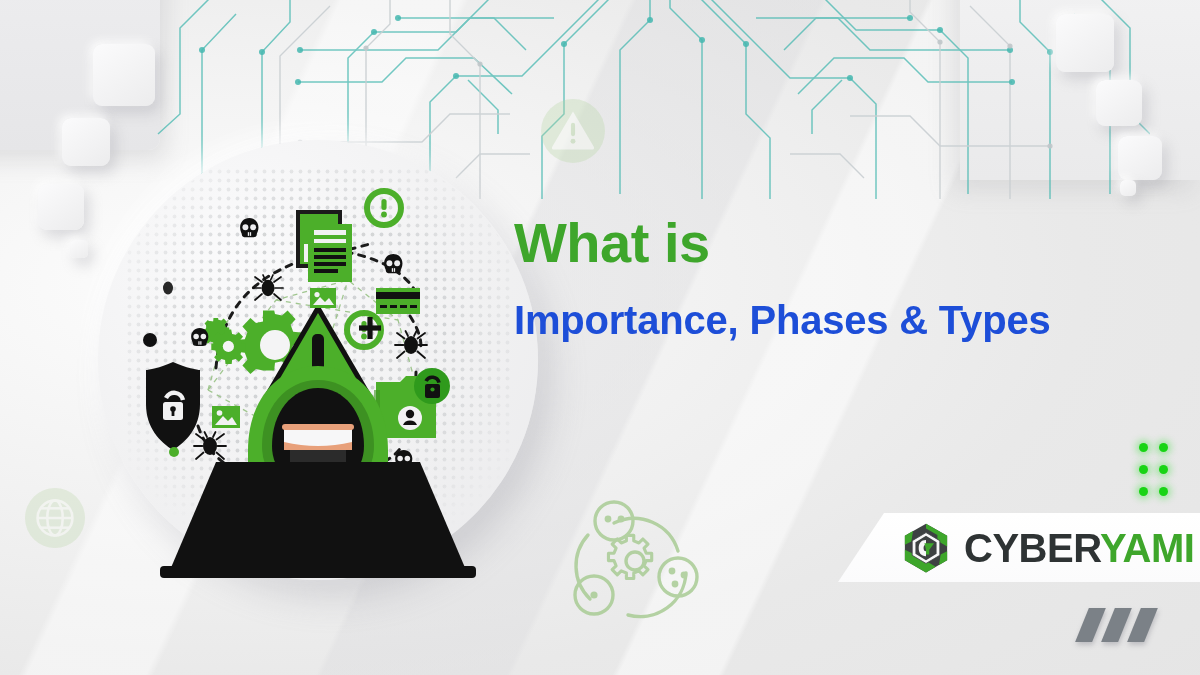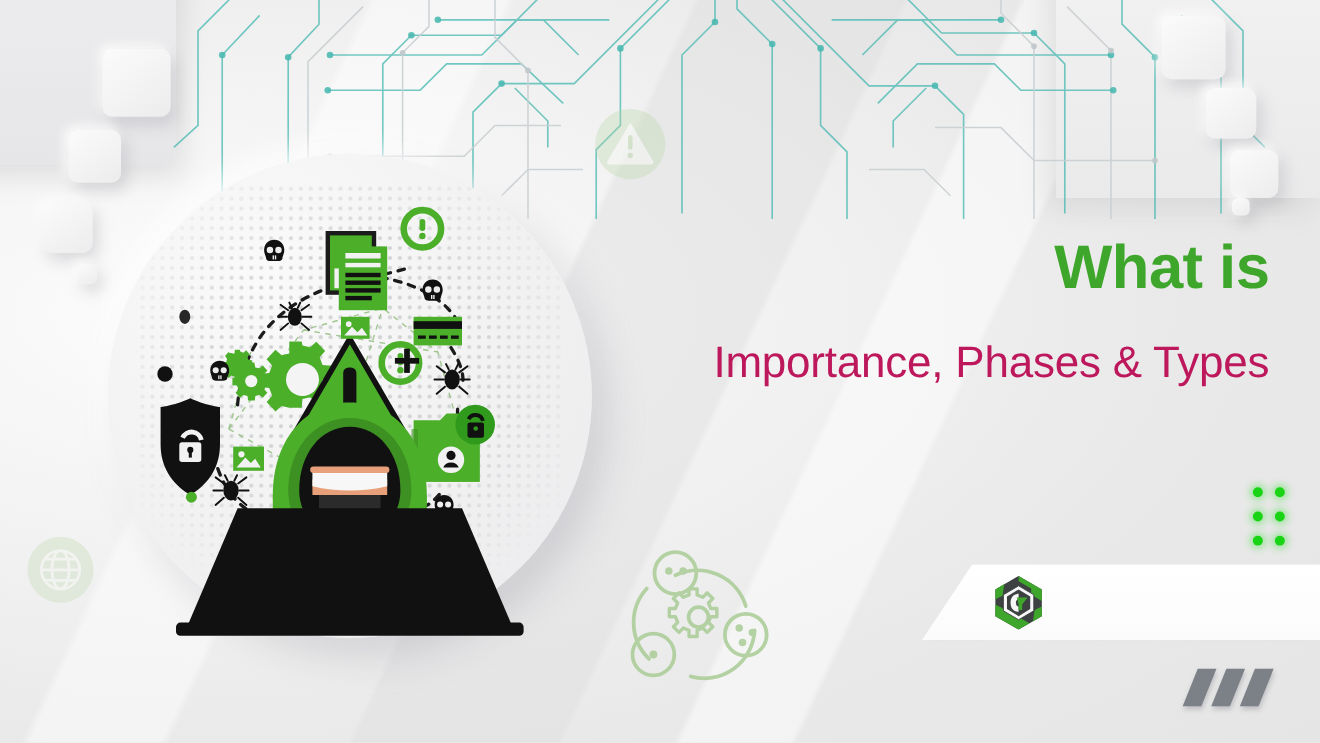--- a/index.html
+++ b/index.html
@@ -70,29 +70,29 @@
   
   .circle-wrap{ position:absolute; left:98px; top:140px; width:440px; height:440px; }
   .circle-bg{
     position:absolute; inset:0; border-radius:50%;
     background:radial-gradient(circle at 32% 26%, #fafafb 0%, #f1f1f2 55%, #eaeaec 100%);
     box-shadow: 14px 18px 34px rgba(150,150,158,.30), -8px -8px 22px rgba(255,255,255,.9);
   }
 
   
   .headline{
-    position:absolute; right:46px; top:213px; width:640px; text-align:right;
+    position:absolute; right:46px; top:213px; width:640px; 
   }
   .h-l1, .h-l2{
     color:#3ea62b; font-weight:bold; font-size:56px; line-height:1.07;
     letter-spacing:-.5px; white-space:nowrap;
   }
   .h-sub{
-    color:#be185d; font-weight:normal; font-size:40px; line-height:1.35;
-    margin-top:30px; white-space:nowrap; letter-spacing:-.2px;
+    color:#1d4ed8; font-weight:bold; font-size:40px; line-height:1.35;
+    margin-top:20px; white-space:nowrap; letter-spacing:-.2px;
   }
 
   
   .dotgrid{
     position:absolute; right:27px; top:436px;
     display:grid; grid-template-columns:repeat(2, 20px); grid-template-rows:repeat(3, 22px);
     justify-items:center; align-items:center;
   }
   .dotgrid i{
     display:block; width:9px; height:9px; border-radius:50%;
@@ -533,20 +533,23 @@
       <path d="M32 2 L58 17 L58 30 L46 23 L46 16 L32 8 Z" fill="#3ea62b"></path>
       <path d="M6 34 L6 47 L32 62 L44 55 L32 48 L18 40 Z" fill="#3ea62b"></path>
       <path d="M50 40 L58 36 L58 47 L48 53 Z" fill="#3ea62b"></path>
       <path d="M14 24 L6 28 L6 17 L16 11 Z" fill="#3ea62b"></path>
       <path d="M32 13 L49 23 L49 41 L32 51 L15 41 L15 23 Z" fill="#f7f7f8"></path>
       <path d="M32 13 L49 23 L49 41 L32 51 L15 41 L15 23 Z" fill="none" stroke="#3d4142" stroke-width="1"></path>
       <path d="M32 17 L45 25 L45 39 L32 47 L19 39 L19 25 Z" fill="#3d4142"></path>
       <path d="M32 22 C26 22 23 26 23 32 C23 38 26 42 32 42 L32 36 C30 36 29 34.5 29 32 C29 29.5 30 28 32 28 Z" fill="#f7f7f8"></path>
       <path d="M30 26 L42 26 L36 34 L36 40 L32 40 L32 34 Z" fill="#3ea62b"></path>
     </svg>
+    <div class="logo-text">
+      <span class="c1">CYBER</span><span class="c2">YAMI</span>
+    </div>
   </div>
 
   <div class="slashes">
     <i></i>
     <i></i>
     <i></i>
   </div>
 
 </div>
 

